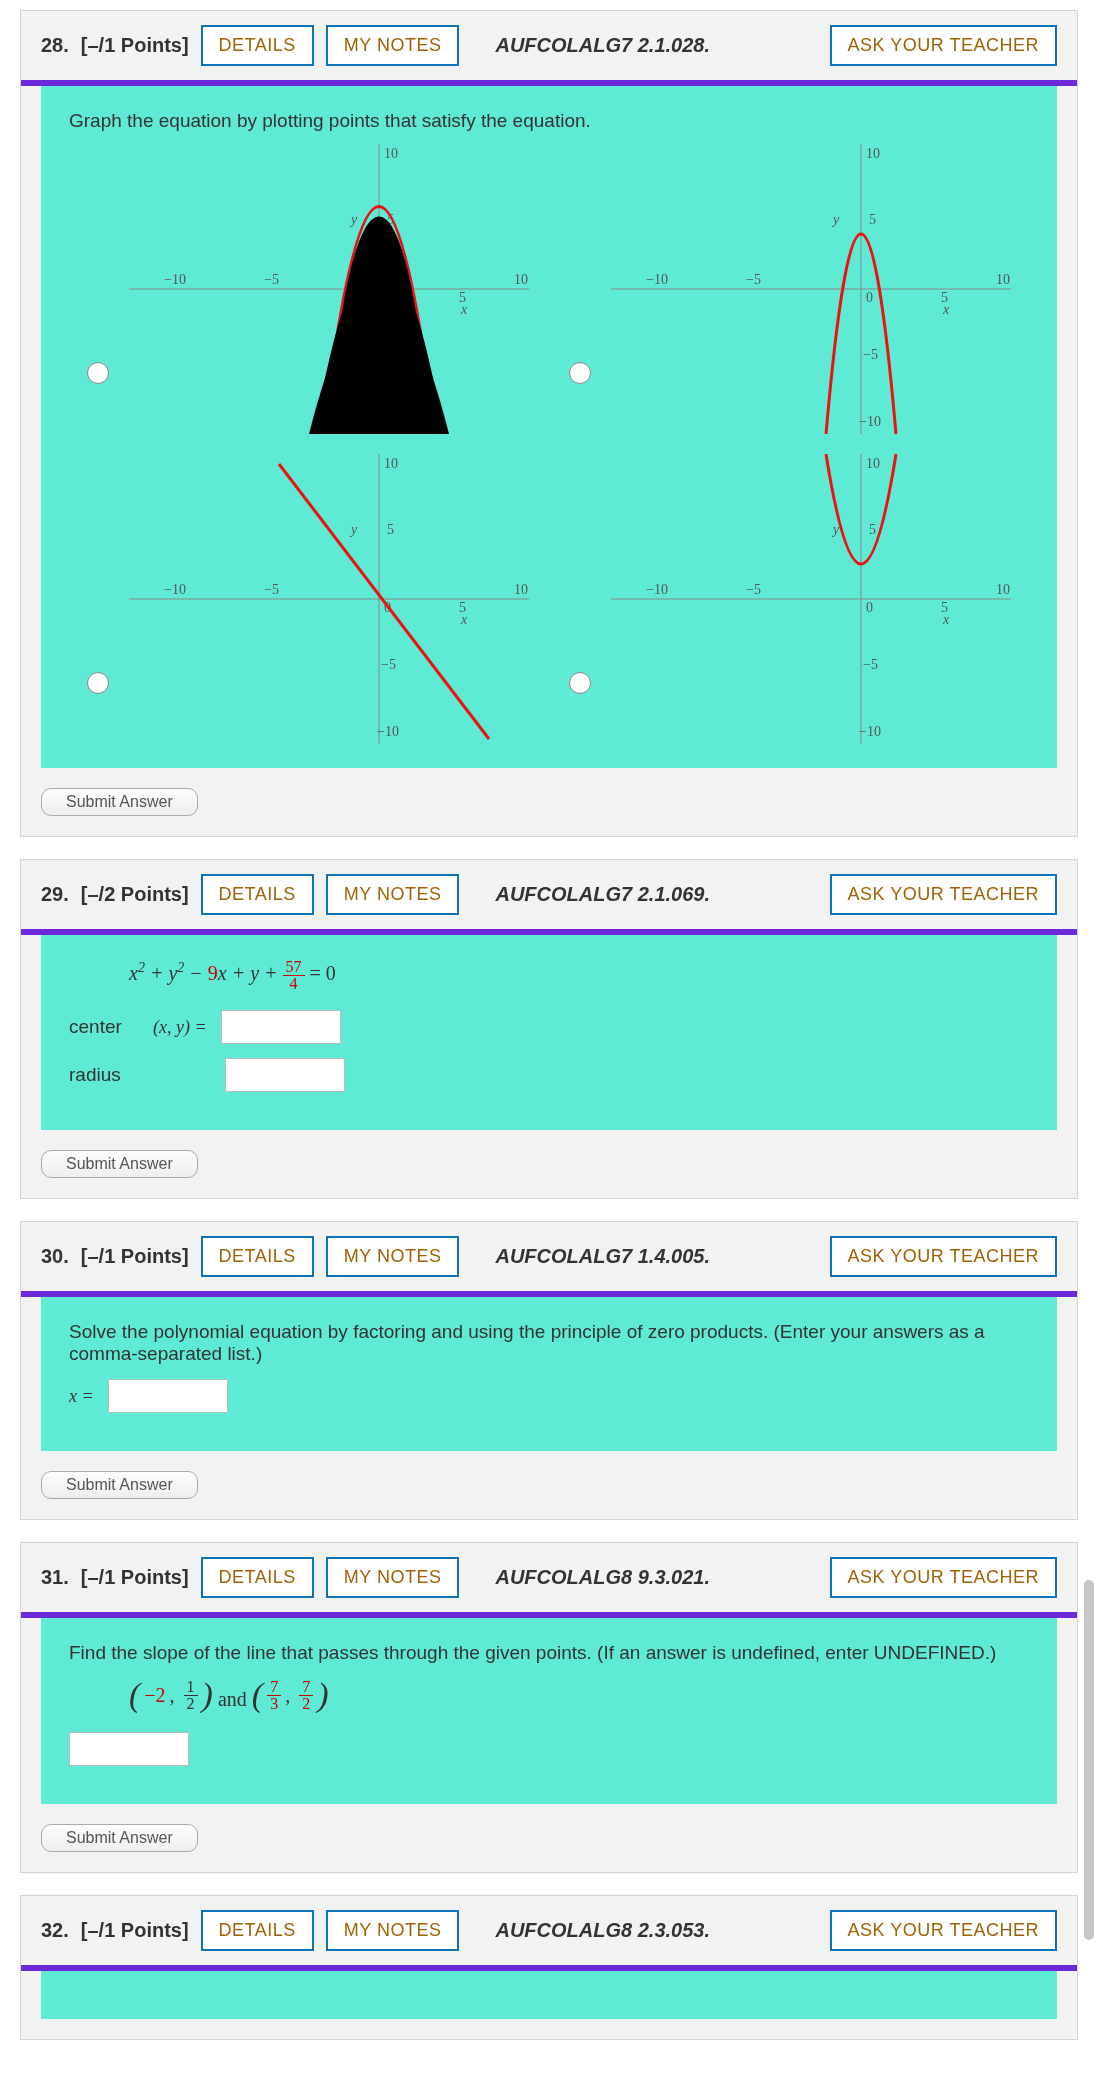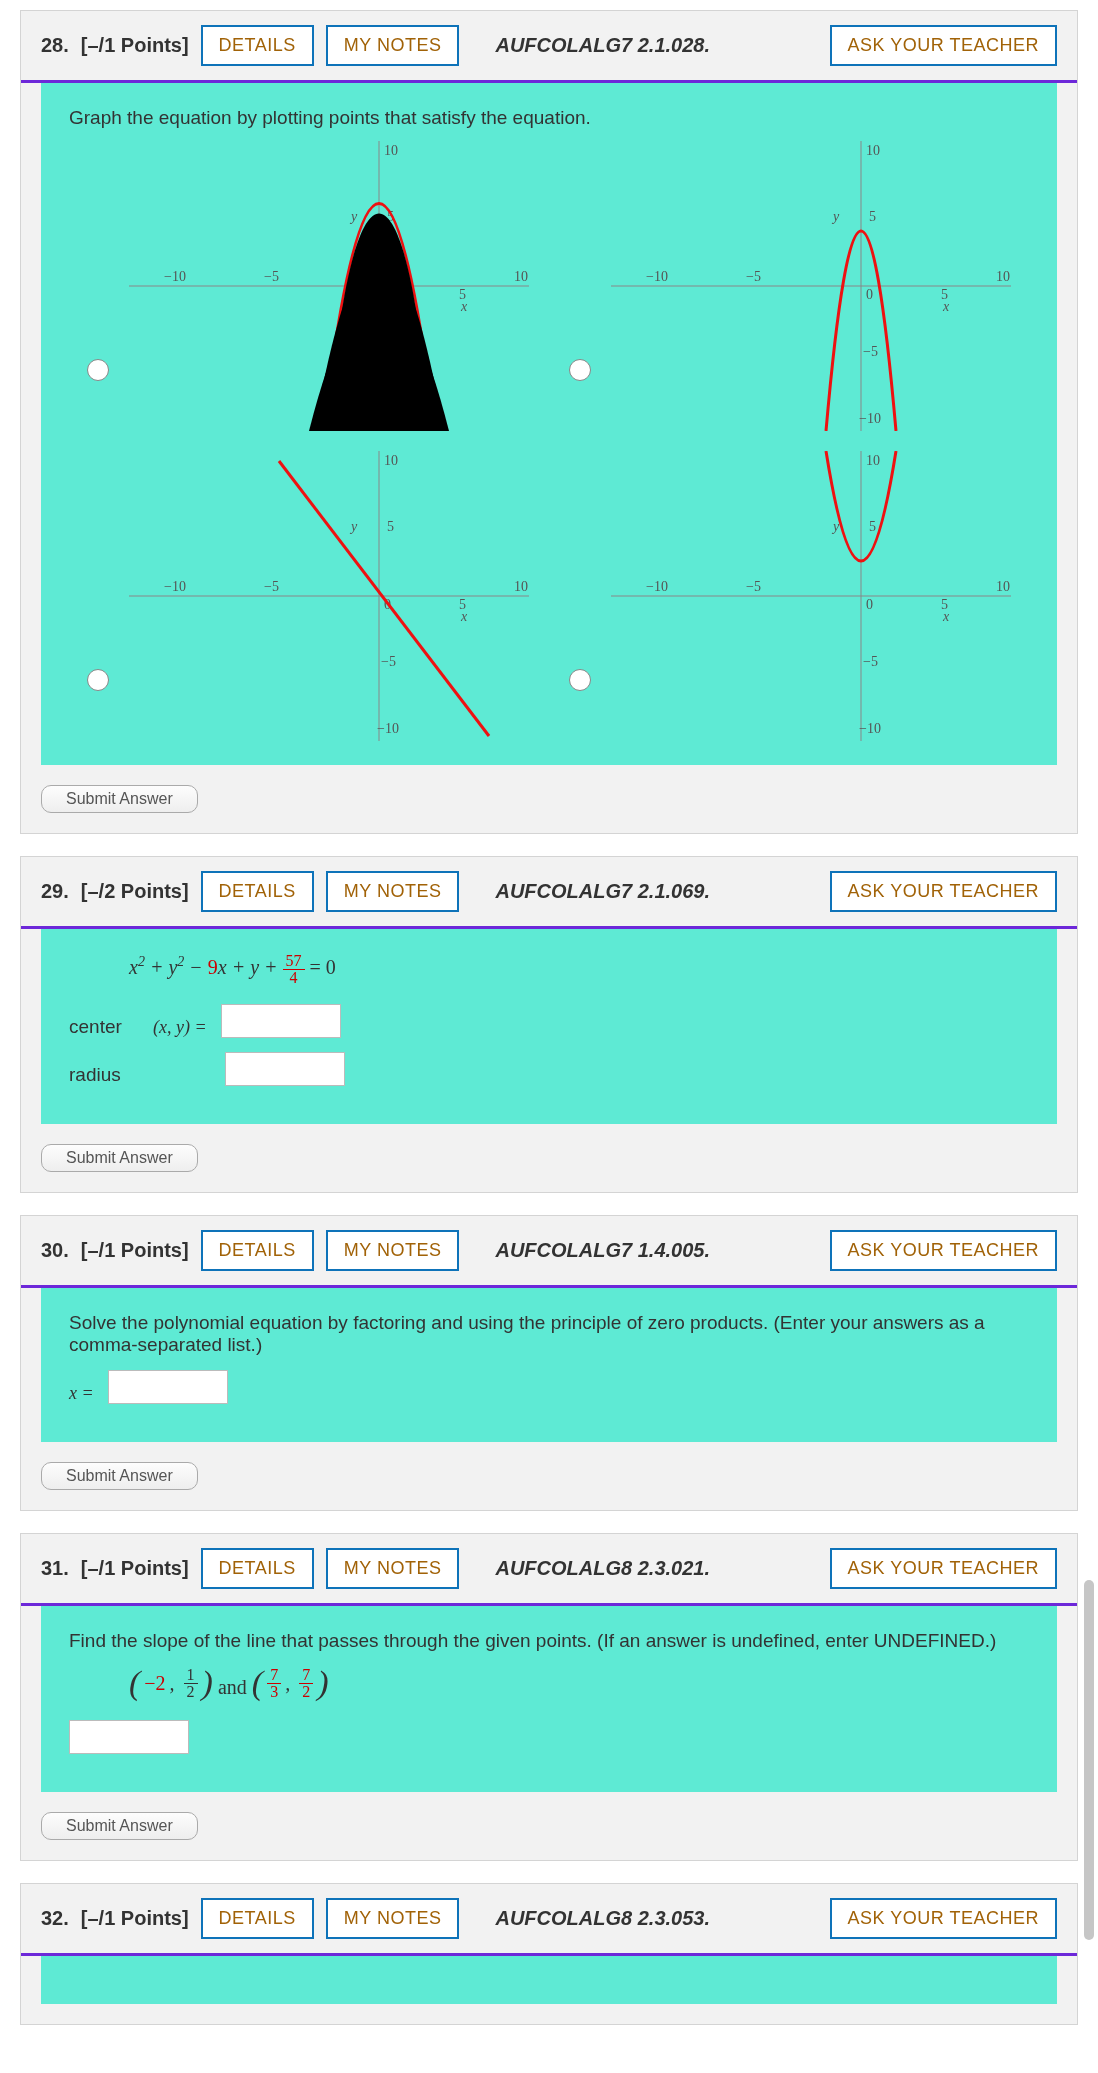--- a/index.html
+++ b/index.html
@@ -12,21 +12,21 @@
   }
   .question {
     border: 1px solid #d4d4d4;
     background: #f2f2f2;
     margin-bottom: 22px;
   }
   .q-header {
     display: flex;
     align-items: center;
     padding: 14px 20px;
-    border-bottom: 3px solid #6d28d9;
+    border-bottom: 6px solid #6d28d9;
     gap: 12px;
   }
   .q-num { font-weight: 700; font-size: 20px; }
   .q-points { font-weight: 700; font-size: 20px; }
   .btn-outline {
     border: 2px solid #0e73b9;
     color: #a16207;
     background: #fff;
     padding: 8px 16px;
     font-size: 18px;
@@ -62,21 +62,21 @@
   .submit-row { padding: 0 20px 20px 20px; }
   .submit-btn {
     border: 1px solid #aaa;
     border-radius: 10px;
     background: linear-gradient(#fdfdfd,#eee);
     padding: 4px 24px;
     font-size: 16px;
     cursor: pointer;
     color:#555;
   }
-  .answer-row { display:flex; align-items:flex-end; gap:14px; margin: 14px 0; }
+  .answer-row { display:flex; align-items:center; gap:14px; margin: 14px 0; }
   .answer-label { font-size:19px; min-width:70px; }
   .answer-sub { font-family: Georgia, serif; font-style: italic; }
   input.text-in {
     border: 1px solid #bbb;
     height: 34px;
     width: 120px;
     padding: 4px 6px;
     font-size: 16px;
   }
   .paren { font-size: 34px; font-family: Georgia, serif; vertical-align: middle; }
@@ -256,21 +256,21 @@
     <button class="submit-btn">Submit Answer</button>
   </div>
 </div>
 
 <div class="question">
   <div class="q-header">
     <span class="q-num">31.</span>
     <span class="q-points">[–/1 Points]</span>
     <button class="btn-outline">DETAILS</button>
     <button class="btn-outline">MY NOTES</button>
-    <span class="q-ref">AUFCOLALG8 2.3.021.</span>
+    <span class="q-ref">AUFCOLALG8 9.3.021.</span>
     <span class="spacer"></span>
     <button class="btn-outline">ASK YOUR TEACHER</button>
   </div>
   <div class="q-body">
     <div class="prompt">Find the slope of the line that passes through the given points. (If an answer is undefined, enter UNDEFINED.)</div>
     <div class="equation">
       <span class="pts-pair">
         <span class="paren">(</span><span class="red">−2</span>,&nbsp;<span class="frac">
             <span class="top">1</span>
             <span class="bot">2</span>

